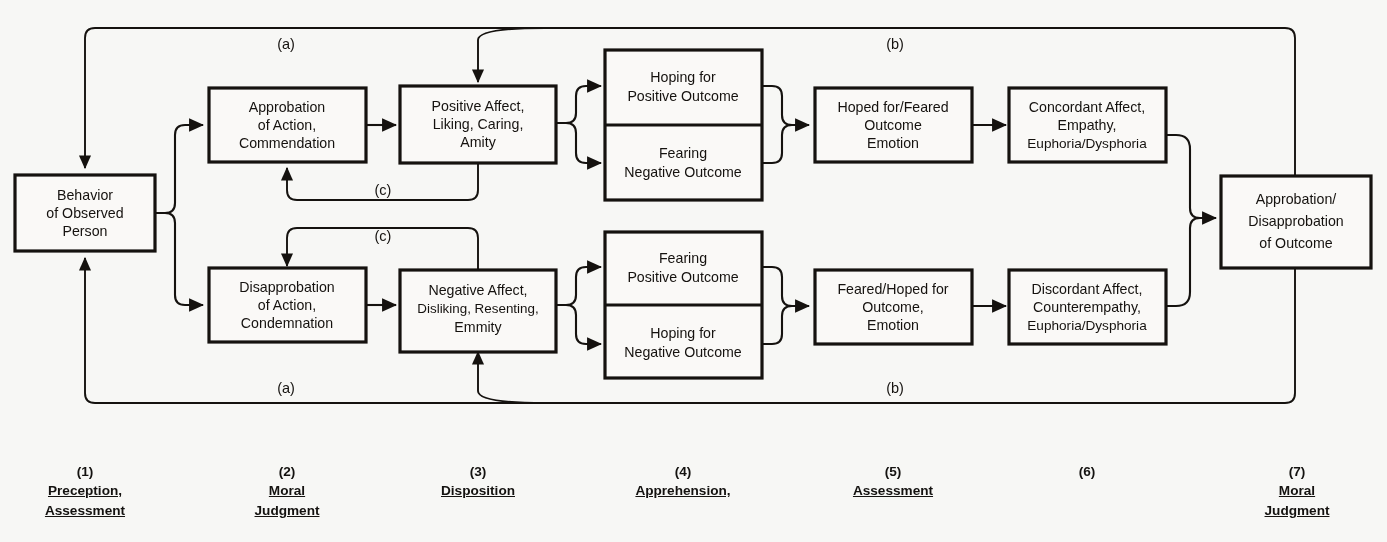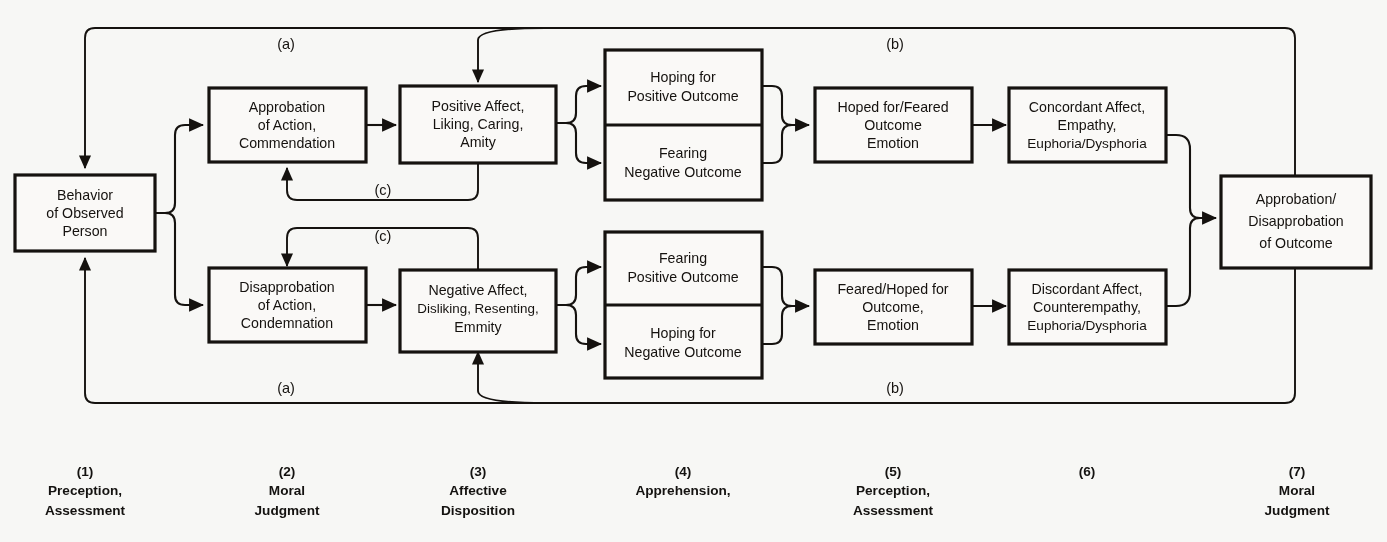--- a/index.html
+++ b/index.html
@@ -68,20 +68,21 @@
     color: #141210;
     line-height: 1.42;
     white-space: nowrap;
   }
   .stage-num {
     font-weight: bold;
     display: block;
   }
   .stage-line {
     display: block;
+    text-decoration: underline;
   }
 </style>
 </head>
 <body>
 
 <div id="canvas">
 
   <svg id="diagram-svg" viewBox="0 0 1387 542">
     <defs>
       <marker id="arrow" viewBox="0 0 10 10" refX="9.2" refY="5" markerWidth="7.2" markerHeight="7.2" orient="auto-start-reverse">
@@ -234,30 +235,28 @@
     <span class="stage-line">Preception,</span>
     <span class="stage-line">Assessment</span>
   </div>
   <div class="stage-label" style="left:202px; top:462px; width:170px;">
     <span class="stage-num">(2)</span>
     <span class="stage-line">Moral</span>
     <span class="stage-line">Judgment</span>
   </div>
   <div class="stage-label" style="left:393px; top:462px; width:170px;">
     <span class="stage-num">(3)</span>
-    <span class="stage-line">Affective</span>
     <span class="stage-line">Disposition</span>
   </div>
   <div class="stage-label" style="left:598px; top:462px; width:170px;">
     <span class="stage-num">(4)</span>
     <span class="stage-line">Apprehension,</span>
   </div>
   <div class="stage-label" style="left:808px; top:462px; width:170px;">
     <span class="stage-num">(5)</span>
-    <span class="stage-line">Perception,</span>
     <span class="stage-line">Assessment</span>
   </div>
   <div class="stage-label" style="left:1002px; top:462px; width:170px;">
     <span class="stage-num">(6)</span>
   </div>
   <div class="stage-label" style="left:1212px; top:462px; width:170px;">
     <span class="stage-num">(7)</span>
     <span class="stage-line">Moral</span>
     <span class="stage-line">Judgment</span>
   </div>

